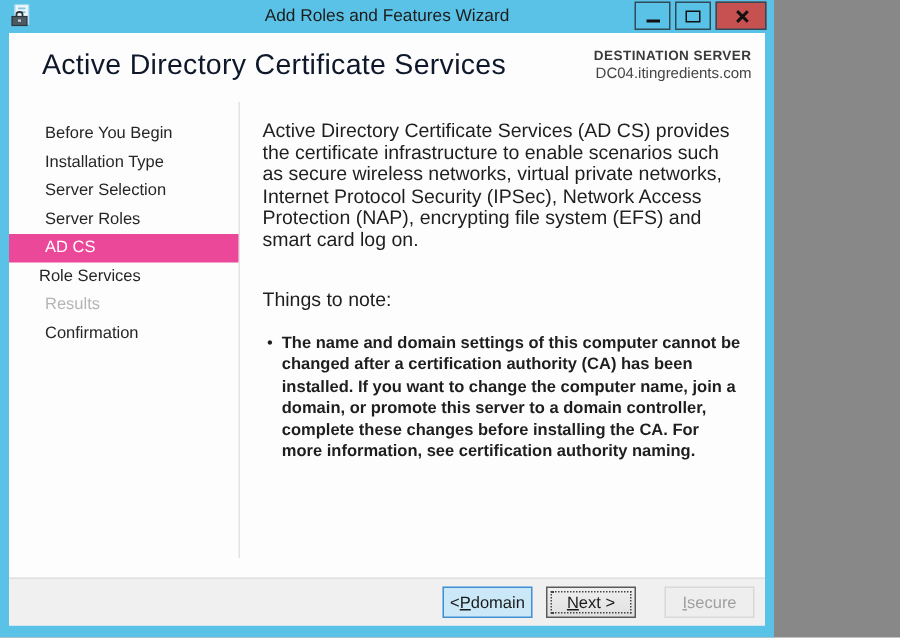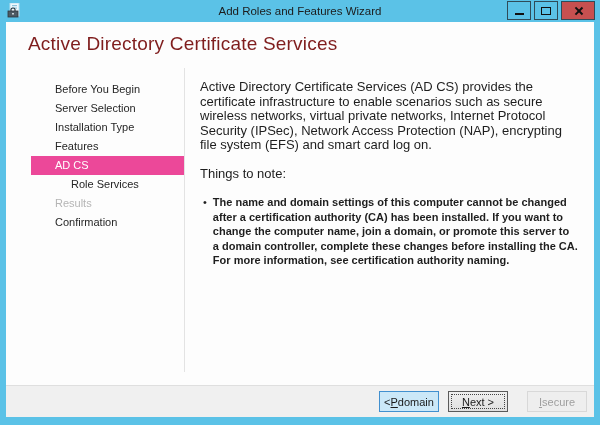--- a/index.html
+++ b/index.html
@@ -3,21 +3,21 @@
 <meta charset="utf-8">
 <style>
   * { margin:0; padding:0; box-sizing:border-box; }
   body {
     font-family: "Liberation Sans", "DejaVu Sans", sans-serif;
     background:#888;
     width:600px; height:425px;
   }
   .window {
     position:relative;
-    width:600px; height:425px;
+    width:516px; height:425px;
     background:#5bc2e7;           
     overflow:hidden;
   }
   
   .titlebar {
     position:relative;
     height:22px;
     display:flex; align-items:center;
   }
   .titlebar-icon { margin-left:6px; width:16px; height:16px; flex:0 0 auto; }
@@ -47,47 +47,47 @@
   .frame {
     position:absolute; top:22px; left:6px; right:6px; bottom:8px;
     background:#fdfdfd;
     display:flex; flex-direction:column;
   }
   
   .header { position:relative; height:46px; flex:0 0 auto; }
   .page-title {
     position:absolute; left:22px; top:11px;
     font-size:19px; font-weight:400; letter-spacing:0.2px;
-    color:#7f1d1d;
+    color:#0f172a;
   }
   .dest { position:absolute; right:9px; top:10px; text-align:right; }
   .dest-label { font-size:9px; font-weight:700; color:#3a3a3a; letter-spacing:0.3px; }
   .dest-server { font-size:10px; color:#444; margin-top:2px; }
   
   .bodyrow { flex:1 1 auto; display:flex; min-height:0; }
   .sidebar {
     width:154px; flex:0 0 auto;
     border-right:1px solid #e3e3e3;
-    padding-top:12px; margin-bottom:13px;margin-left:25px;
+    padding-top:12px; margin-bottom:13px;
   }
   .nav-item {
     height:19px; line-height:19px;
     padding-left:24px;
     font-size:11px; color:#262626;
     cursor:pointer; white-space:nowrap;
   }
   .nav-item.selected { background:#ec4899; color:#ffffff; }
-  .nav-item.indented { padding-left:40px; }
+  .nav-item.indented { padding-left:20px; }
   .nav-item.disabled { color:#b5b5b5; cursor:default; }
   .content { flex:1 1 auto; padding:12px 16px 0 15px; }
   .content p, .content .note-heading {
     font-size:13px; line-height:14.5px; color:#1e1e1e;
     max-width:412px;
   }
-  .note-heading { margin-top:14px; }
+  .note-heading { margin-top:26px; }
   .bullet-row { display:flex; margin-top:14px; max-width:412px; padding-left:3px; }
   .bullet-glyph { font-size:11px; line-height:14.5px; color:#1e1e1e; margin-right:6px; flex:0 0 auto; }
   .bullet-text { font-size:11px; line-height:14.5px; color:#1e1e1e;font-weight:bold; }
   
   .footer {
     flex:0 0 auto; height:32px;
     background:#f0f0f0; border-top:1px solid #dfdfdf;
     display:flex; align-items:center; justify-content:flex-end;
     padding-right:7px;
   }
@@ -131,29 +131,33 @@
       <div class="winbtn close">
           <span class="glyph-close"></span>
         </div>
     </div>
   </div>
 
   <div class="frame">
 
     <div class="header">
       <div class="page-title">Active Directory Certificate Services</div>
+      <div class="dest">
+        <div class="dest-label">DESTINATION SERVER</div>
+        <div class="dest-server">DC04.itingredients.com</div>
+      </div>
     </div>
 
     <div class="bodyrow">
 
       <div class="sidebar">
         <div class="nav-item">Before You Begin</div>
+        <div class="nav-item">Installation Type</div>
         <div class="nav-item">Server Selection</div>
-        <div class="nav-item">Installation Type</div>
-        <div class="nav-item">Features</div>
+        <div class="nav-item">Server Roles</div>
         <div class="nav-item selected">AD CS</div>
         <div class="nav-item indented">Role Services</div>
         <div class="nav-item disabled">Results</div>
         <div class="nav-item">Confirmation</div>
       </div>
 
       <div class="content">
         <p>Active Directory Certificate Services (AD CS) provides the certificate infrastructure to enable scenarios such as secure wireless networks, virtual private networks, Internet Protocol Security (IPSec), Network Access Protection (NAP), encrypting file system (EFS) and smart card log on.</p>
         <div class="note-heading">Things to note:</div>
         <div class="bullet-row">

